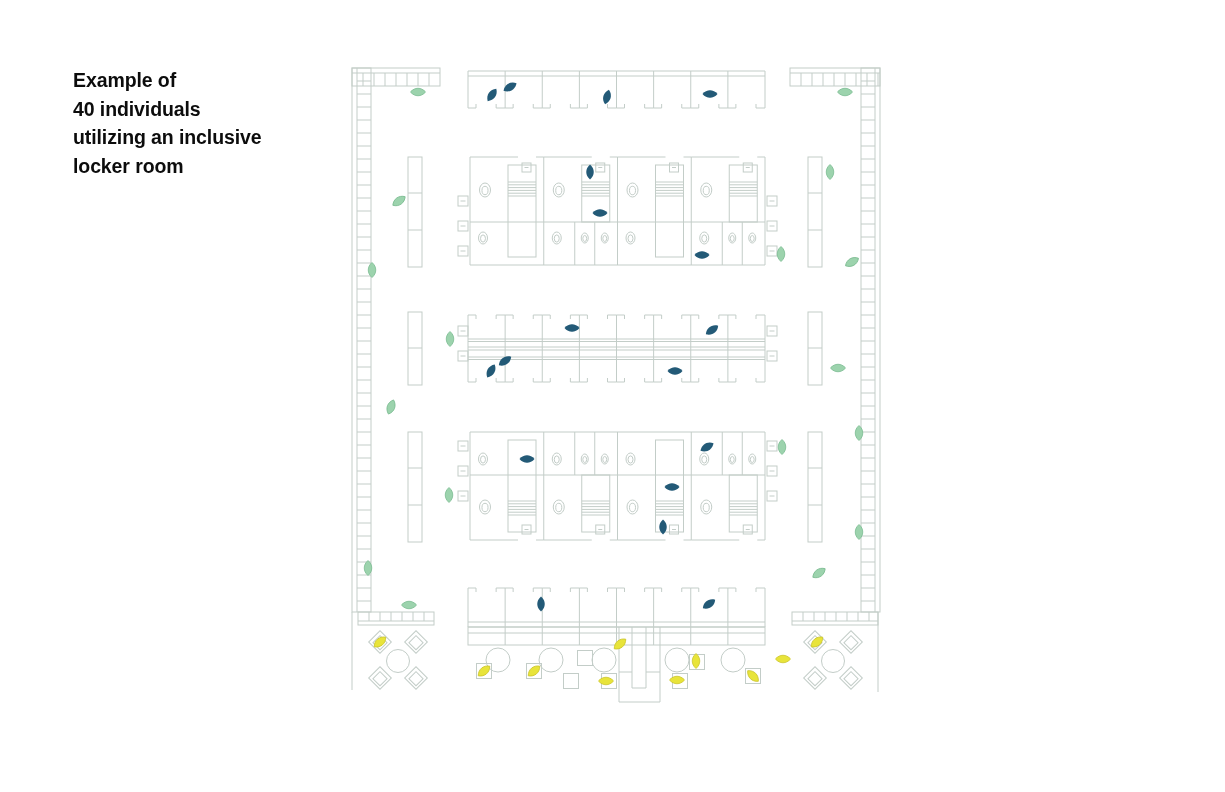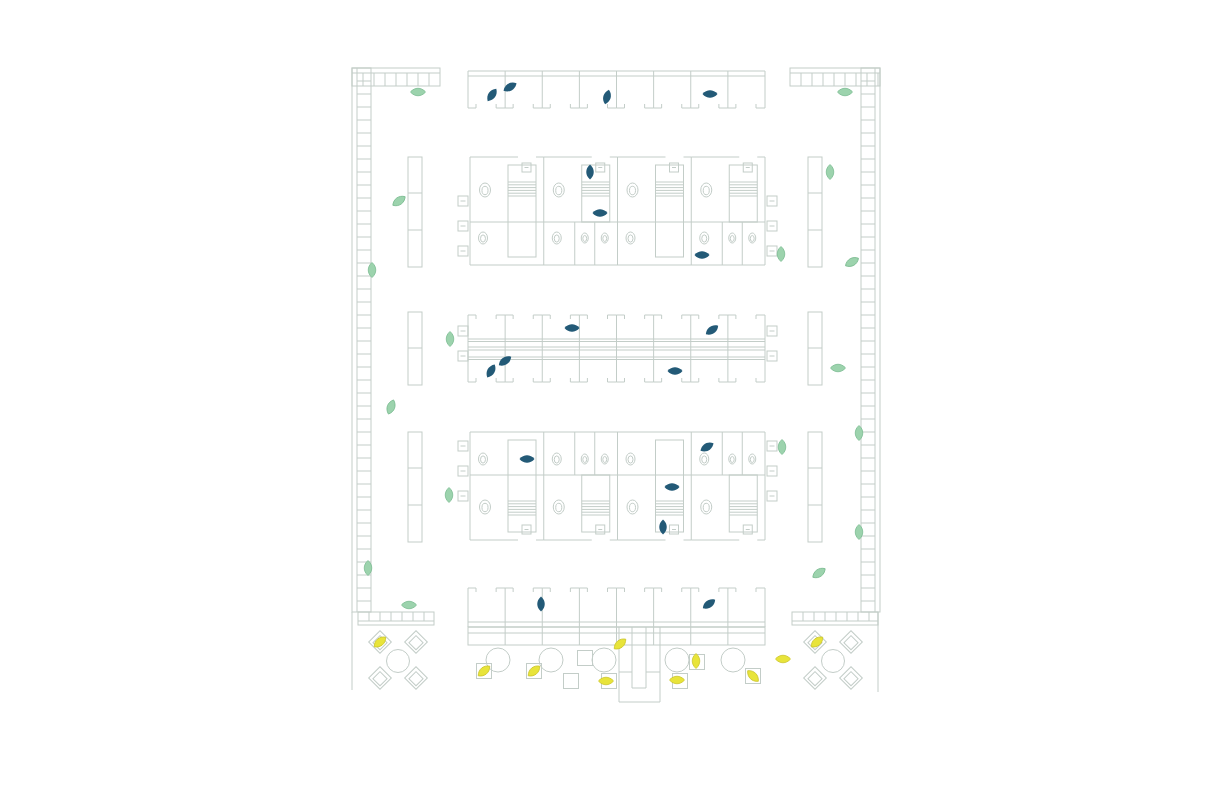--- a/index.html
+++ b/index.html
@@ -6,20 +6,26 @@
   body{font-family:"Liberation Sans",sans-serif;}
   .canvas{position:relative;width:1225px;height:792px;background:#ffffff;overflow:hidden;}
   .title{position:absolute;left:73px;top:66px;font-size:19.5px;font-weight:700;
          color:#0c0c0c;line-height:28.5px;letter-spacing:-0.1px;}
   svg.plan{position:absolute;left:0;top:0;}
 </style>
 </head>
 <body>
 
 <div class="canvas">
+  <div class="title">
+    <div>Example of</div>
+    <div>40 individuals</div>
+    <div>utilizing an inclusive</div>
+    <div>locker room</div>
+  </div>
   <svg id="plan" class="plan" width="1225" height="792" viewBox="0 0 1225 792">
       <g>
         <g>
           <rect x="352" y="68" width="19" height="544" fill="none" stroke="#c3cdc8" stroke-width="1"></rect>
           <line x1="357" y1="68" x2="357" y2="612" stroke="#c3cdc8" stroke-width="1"></line>
           <line x1="357" y1="81" x2="371" y2="81" stroke="#c3cdc8" stroke-width="1"></line>
           <line x1="357" y1="94" x2="371" y2="94" stroke="#c3cdc8" stroke-width="1"></line>
           <line x1="357" y1="107" x2="371" y2="107" stroke="#c3cdc8" stroke-width="1"></line>
           <line x1="357" y1="120" x2="371" y2="120" stroke="#c3cdc8" stroke-width="1"></line>
           <line x1="357" y1="133" x2="371" y2="133" stroke="#c3cdc8" stroke-width="1"></line>

